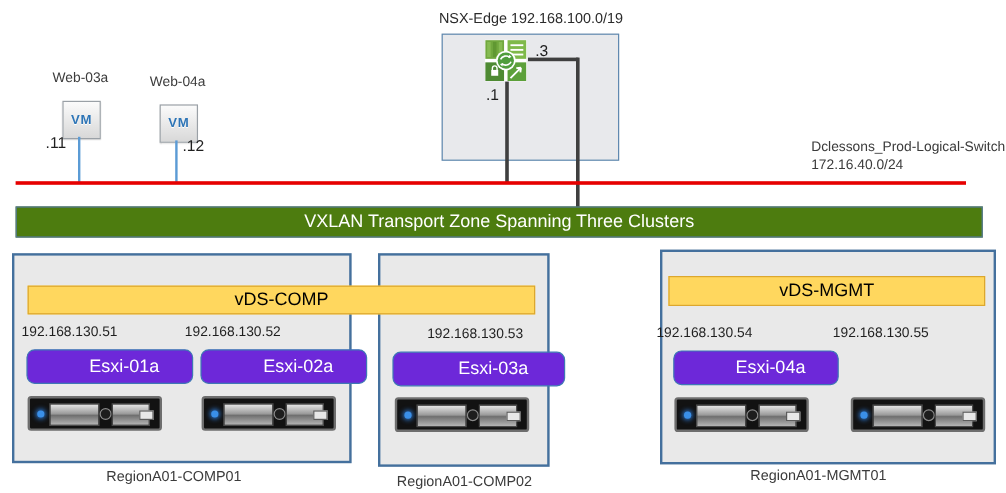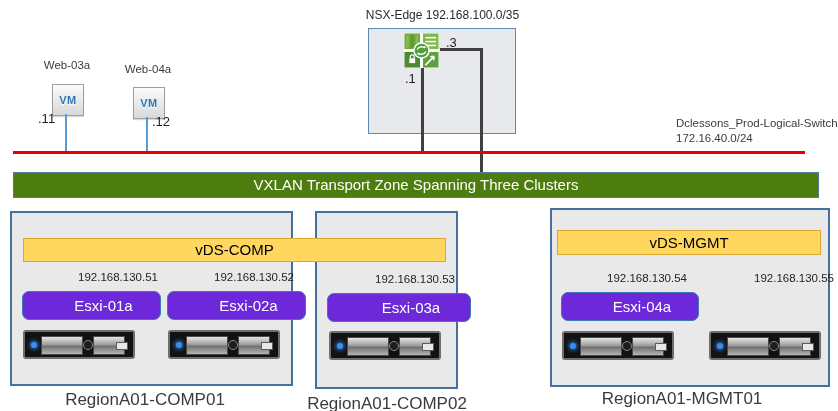--- a/index.html
+++ b/index.html
@@ -32,28 +32,28 @@
   .vm-box span { font-size:11px; font-weight:bold; color:#2e75b6; letter-spacing:.5px;
                  text-shadow:0 1px 0 #fff; }
 
   
   .tz-bar { left:13px; top:172px; width:804px; height:24px; background:#4d7c0f;
             border:1.5px solid #56799c; color:#ffffff; font-size:15px;
             text-align:center; line-height:24px; z-index:7; }
 
   
   .cluster { background:#e9e9e9; border:2px solid #44709d; z-index:1; }
-  .cluster-label { font-size:17px; color:#3b3b3b; text-align:center; }
+  .cluster-label { font-size:12px; color:#3b3b3b; text-align:center; }
 
   
   .vds-bar { background:#ffd75e; border:1.5px solid #dca72e; color:#000000;
              font-size:15px; text-align:center; z-index:4; }
 
   
-  .ip-label { font-size:11.5px; color:#1f1f1f; text-align:right; z-index:3; }
+  .ip-label { font-size:11.5px; color:#1f1f1f; text-align:left; z-index:3; }
   .esxi-btn { height:27px; background:#6d28d9; border:1px solid #3e78b5; border-radius:7px;
               color:#fff; font-size:15px; text-align:center; line-height:27px; z-index:3;padding-left:24px; }
 
   
   .server { width:112px; height:29px; background:#121212; border:2px solid #6e6e6e;
             border-radius:3px; box-sizing:border-box; z-index:3; }
   .server .led  { position:absolute; left:6px; top:10px; width:6px; height:6px; border-radius:50%;
                   background:#3a8fe8; box-shadow:0 0 4px 1px #2f7fe0; }
   .server .bay1 { position:absolute; left:16px; top:4px; width:40px; height:17px;
                   background:linear-gradient(#e6e6e6,#9a9a9a 46%,#6f6f6f 54%,#b5b5b5);
@@ -64,21 +64,21 @@
   .server .knob { position:absolute; left:58px; top:8px; width:8px; height:8px; border-radius:50%;
                   background:#1d1d1d; border:1.5px solid #8a8a8a; }
   .server .port { position:absolute; right:5px; top:10px; width:10px; height:6px;
                   background:#e8e8e8; border:1px solid #5c5c5c; }
 </style>
 </head>
 <body>
 
 <div class="canvas">
 
-  <div class="abs nsx-title">NSX-Edge 192.168.100.0/35</div>
+  <div class="abs nsx-title">NSX-Edge 192.168.100.0/19</div>
   <div class="abs nsx-box"></div>
 
   <svg class="abs nsx-icon" viewBox="0 0 36 36" xmlns="http://www.w3.org/2000/svg">
     <rect width="36" height="36" fill="#ffffff"></rect>
     <rect x="0.5" y="0.5" width="16" height="16" fill="#71a83e"></rect>
     <rect x="2" y="2" width="3" height="13" fill="#8cbf58" opacity="0.8"></rect>
     <rect x="7" y="2" width="3" height="13" fill="#5d9430" opacity="0.8"></rect>
     <rect x="12" y="2" width="3" height="13" fill="#8cbf58" opacity="0.8"></rect>
     <rect x="19.5" y="0.5" width="16" height="16" fill="#7fb94a"></rect>
     <rect x="22" y="4" width="11" height="1.6" fill="#ffffff"></rect>
@@ -146,21 +146,21 @@
   <div class="abs ip-label" style="left:154px; top:271px; width:140px;">192.168.130.52</div>
   <div class="abs esxi-btn" style="left:167px; top:291px; width:113px;">Esxi-02a</div>
   <div class="abs server" style="left:168px; top:330px;">
     <i class="led"></i>
       <i class="bay1"></i>
       <i class="knob"></i>
       <i class="bay2"></i>
       <i class="port"></i>
   </div>
 
-  <div class="abs ip-label" style="left:315px; top:273px; width:140px;">192.168.130.53</div>
+  <div class="abs ip-label" style="left:315px; top:273px; width:140px;padding-left:41px;">192.168.130.53</div>
   <div class="abs esxi-btn" style="left:327px; top:293px; width:118px;">Esxi-03a</div>
   <div class="abs server" style="left:329px; top:331px;">
     <i class="led"></i>
       <i class="bay1"></i>
       <i class="knob"></i>
       <i class="bay2"></i>
       <i class="port"></i>
   </div>
 
   <div class="abs ip-label" style="left:547px; top:272px; width:140px;">192.168.130.54</div>

